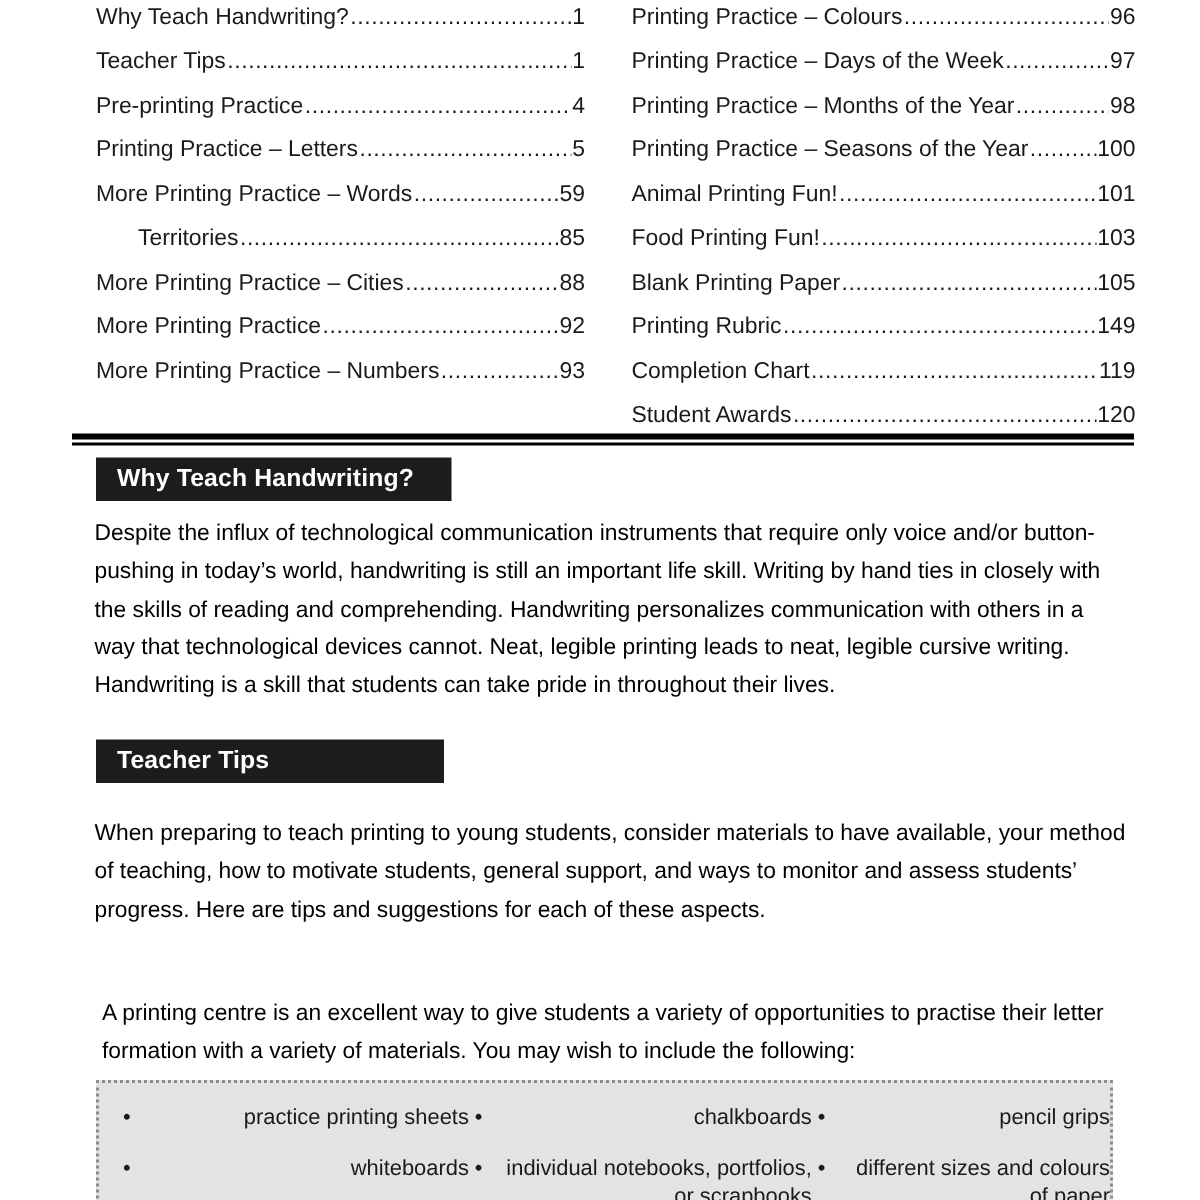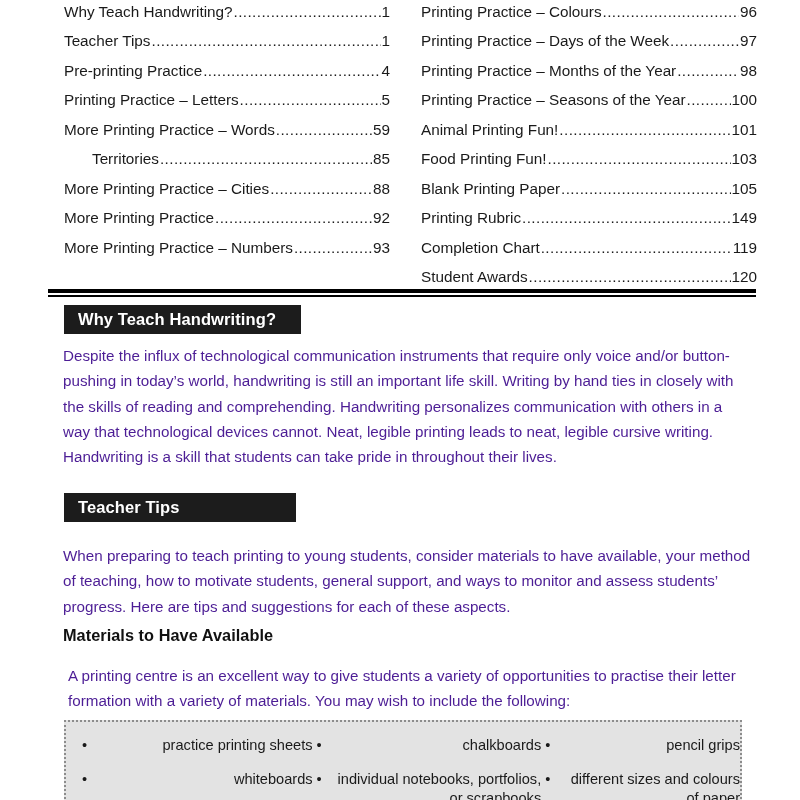--- a/index.html
+++ b/index.html
@@ -138,21 +138,21 @@
     top: 493px;
     width: 232px;
     height: 29px;
   }
 
   
   .para {
     position: absolute;
     font-size: 15.2px;
     line-height: 25.3px;
-    color: #4c1d95;
+    color: #000000;
     text-align: left;
   }
   #para-why {
     left: 63px;
     top: 343px;
     width: 690px;
   }
   #para-tips {
     left: 63px;
     top: 543px;
@@ -355,21 +355,20 @@
   </div>
 
   <div class="blackbar" id="bar-why">Why Teach Handwriting?</div>
 
   <div class="para" id="para-why">Despite the influx of technological communication instruments that require only voice and/or button-pushing in today’s world, handwriting is still an important life skill. Writing by hand ties in closely with the skills of reading and comprehending. Handwriting personalizes communication with others in a way that technological devices cannot. Neat, legible printing leads to neat, legible cursive writing. Handwriting is a skill that students can take pride in throughout their lives.</div>
 
   <div class="blackbar" id="bar-tips">Teacher Tips</div>
 
   <div class="para" id="para-tips">When preparing to teach printing to young students, consider materials to have available, your method of teaching, how to motivate students, general support, and ways to monitor and assess students’ progress. Here are tips and suggestions for each of these aspects.</div>
 
-  <div class="subhead" id="subhead-materials">Materials to Have Available</div>
 
   <div class="para" id="para-materials">A printing centre is an excellent way to give students a variety of opportunities to practise their letter formation with a variety of materials. You may wish to include the following:</div>
 
   <div class="materials-box">
 
     <div class="mb-col c1">
       <div class="mb-item">
         <span class="bullet">•</span>
         <span class="mb-text">practice printing sheets</span>
       </div>

